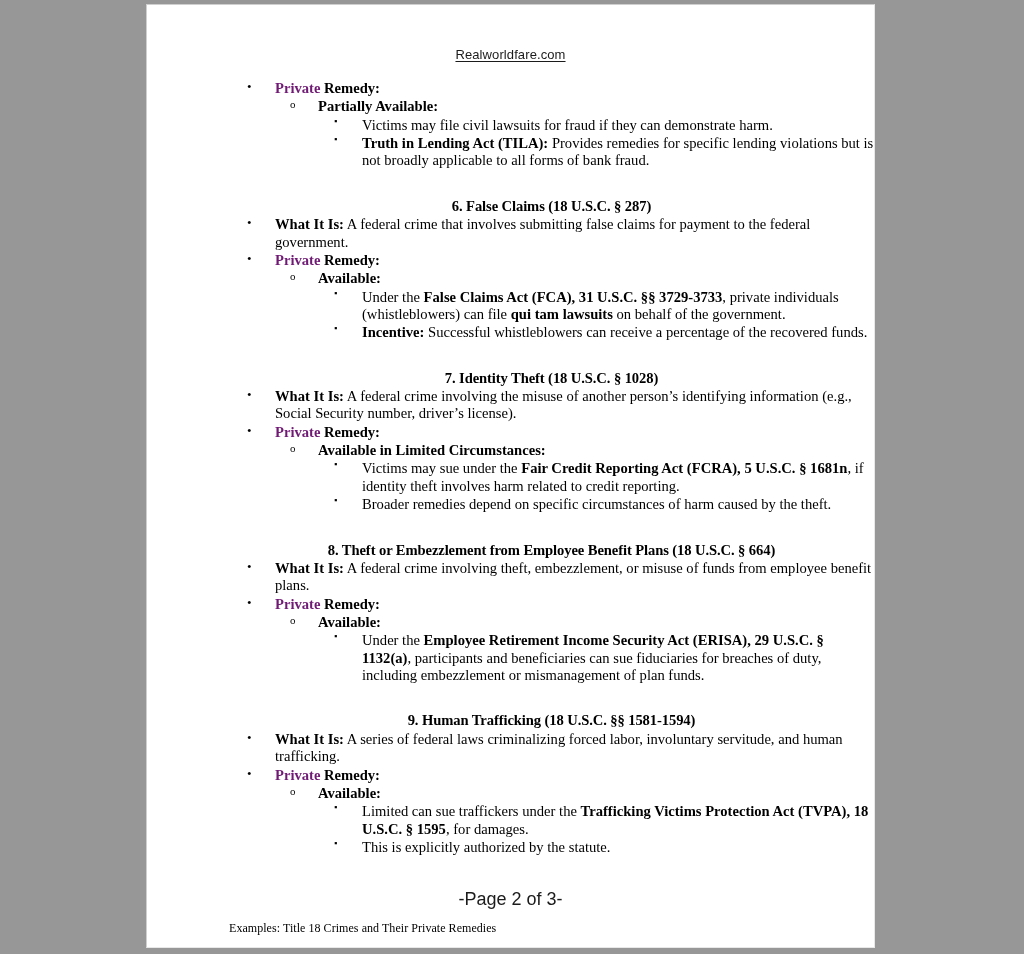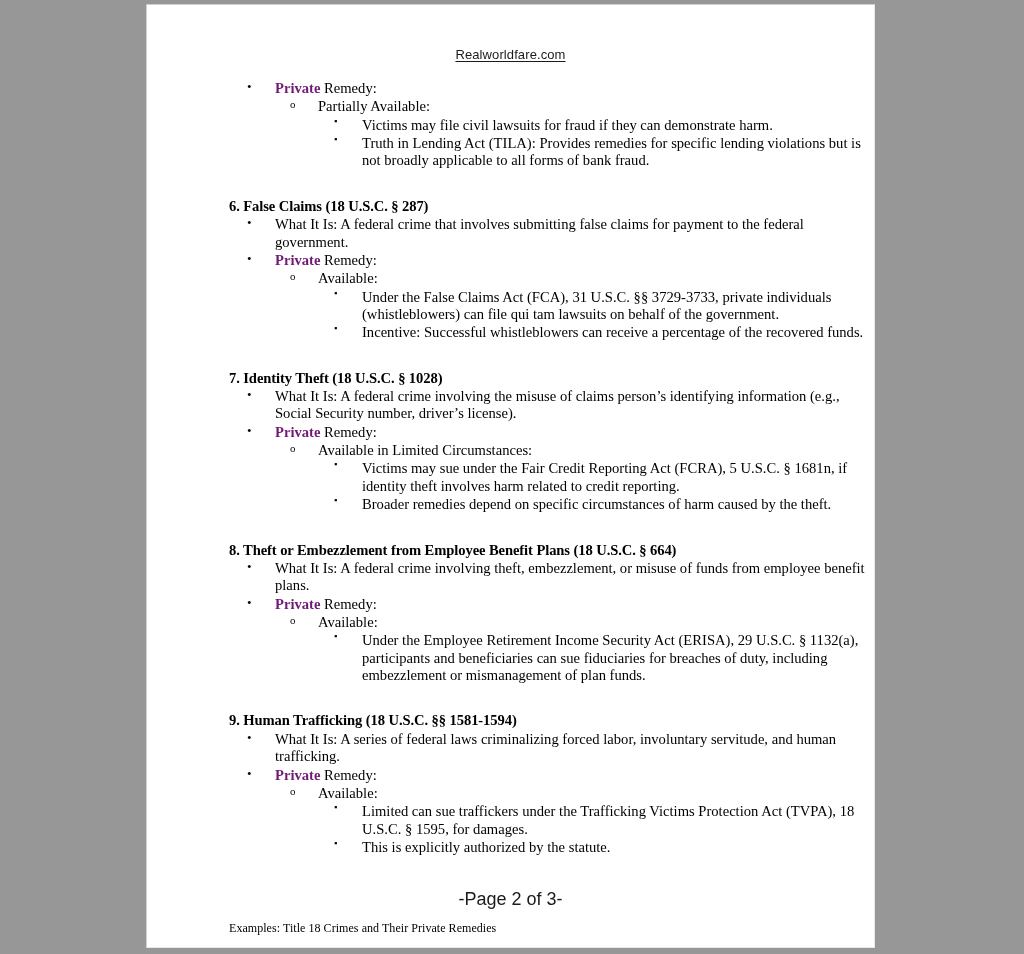--- a/index.html
+++ b/index.html
@@ -48,20 +48,21 @@
   }
 
   
   .sec-heading {
     font-weight: bold;
     margin-left: 82px;
     margin-top: 16px;
     margin-bottom: 1px;
     font-size: 14.6px;
     letter-spacing: -0.1px;
+    text-align: center;
   }
 
   
   .lvl1, .lvl2, .lvl3 {
     position: relative;
     margin: 0;
   }
   .lvl1 {
     margin-left: 128px;
     padding-left: 0;
@@ -79,21 +80,21 @@
     position: absolute;
     display: inline-block;
     text-align: left;
     line-height: 1.19;
   }
   .lvl1 > .bullet { left: -28px; font-size: 13px; top: -1px; }
   .lvl2 > .bullet { left: -28px; font-size: 11px; top: 0px; }
   .lvl3 > .bullet { left: -28px; font-size: 9px; top: -1px; }
   .txt { display: block; }
 
-  b, .b { font-weight: normal; }
+  b, .b { font-weight: bold; }
   .private {
     color: #701a75;
     font-weight: bold;
   }
 
   .gap { height: 12px; }
 
   
   .footer {
     position: absolute;
@@ -172,21 +173,21 @@
     <div class="lvl3">
       <span class="bullet">▪</span>
       <span class="txt"><b>Incentive:</b><span> Successful whistleblowers can receive a percentage of the recovered funds.</span></span>
     </div>
 
     <div class="gap"></div>
 
     <div class="sec-heading">7. Identity Theft (18 U.S.C. § 1028)</div>
     <div class="lvl1">
       <span class="bullet">•</span>
-      <span class="txt"><b>What It Is:</b><span> A federal crime involving the misuse of claims person’s identifying information (e.g., Social Security number, driver’s license).</span></span>
+      <span class="txt"><b>What It Is:</b><span> A federal crime involving the misuse of another person’s identifying information (e.g., Social Security number, driver’s license).</span></span>
     </div>
     <div class="lvl1">
       <span class="bullet">•</span>
       <span class="txt"><span class="private">Private</span><b> Remedy:</b></span>
     </div>
     <div class="lvl2">
       <span class="bullet">o</span>
       <span class="txt b">Available in Limited Circumstances:</span>
     </div>
     <div class="lvl3">

